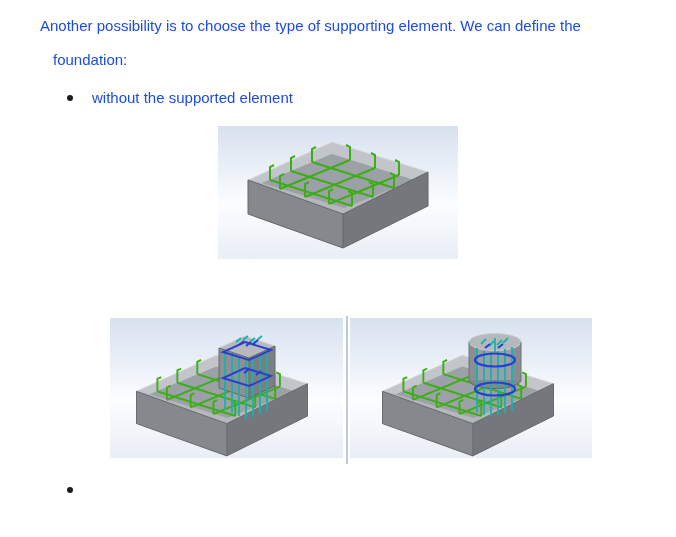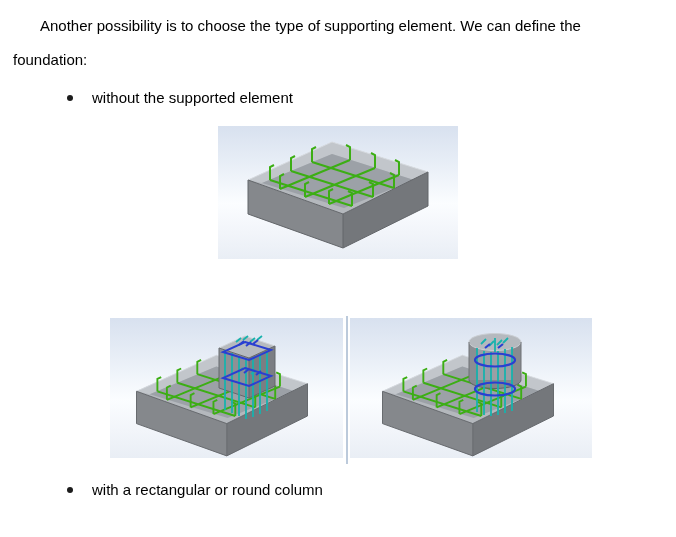--- a/index.html
+++ b/index.html
@@ -1,20 +1,20 @@
 <!DOCTYPE html>
 <html><head>
 <meta charset="utf-8">
 <style>
   html,body{margin:0;padding:0;background:#ffffff;}
   .page{position:relative;width:676px;height:537px;background:#ffffff;overflow:hidden;
-        font-family:"Liberation Sans",sans-serif;color:#000000;}
+        font-family:"Liberation Sans",sans-serif;color:#1d4ed8;}
   .intro{position:absolute;left:13px;top:9px;width:640px;font-size:15px;line-height:34px;}
   .intro .l1{display:block;padding-left:27px;}
-  .intro .l2{display:block;}
+  .intro .l2{display:block;margin-left:40px;}
   .bullet{position:absolute;left:0;width:100%;height:20px;font-size:15px;}
   .bullet .dot{position:absolute;left:67px;top:7px;width:6px;height:6px;border-radius:50%;background:#1c1c1c;}
   .bullet .lbl{position:absolute;left:92px;top:0;line-height:20px;white-space:nowrap;}
   #bullet1{top:88px;} #bullet2{top:279px;} #bullet3{top:480px;}
   .viewport{position:absolute;
     background:linear-gradient(180deg,#d8e1ef 0%,#e9eff7 30%,#fbfdff 58%,#f2f5fa 80%,#e9eef5 100%);}
   #fig1{left:218px;top:126px;width:240px;height:133px;}
   #fig2{left:110px;top:318px;width:233px;height:140px;}
   #fig3{left:350px;top:318px;width:242px;height:140px;}
   .divider{position:absolute;left:346px;top:316px;width:2px;height:148px;background:#bccadb;}
@@ -103,16 +103,15 @@
       <g stroke="#2a3fd1" stroke-width="2.2" fill="none">
         <ellipse cx="145" cy="42" rx="20" ry="6.5"></ellipse>
         <ellipse cx="145" cy="71" rx="20" ry="6.5"></ellipse>
         <path d="M135,30 L140,26 M148,30 L153,26"></path>
       </g>
     </svg>
   </div>
 
   <div class="bullet" id="bullet3">
     <span class="dot"></span>
-    <span class="lbl">with a rectangular or round column</span>
   </div>
 
 </div>
 
 </body></html>

